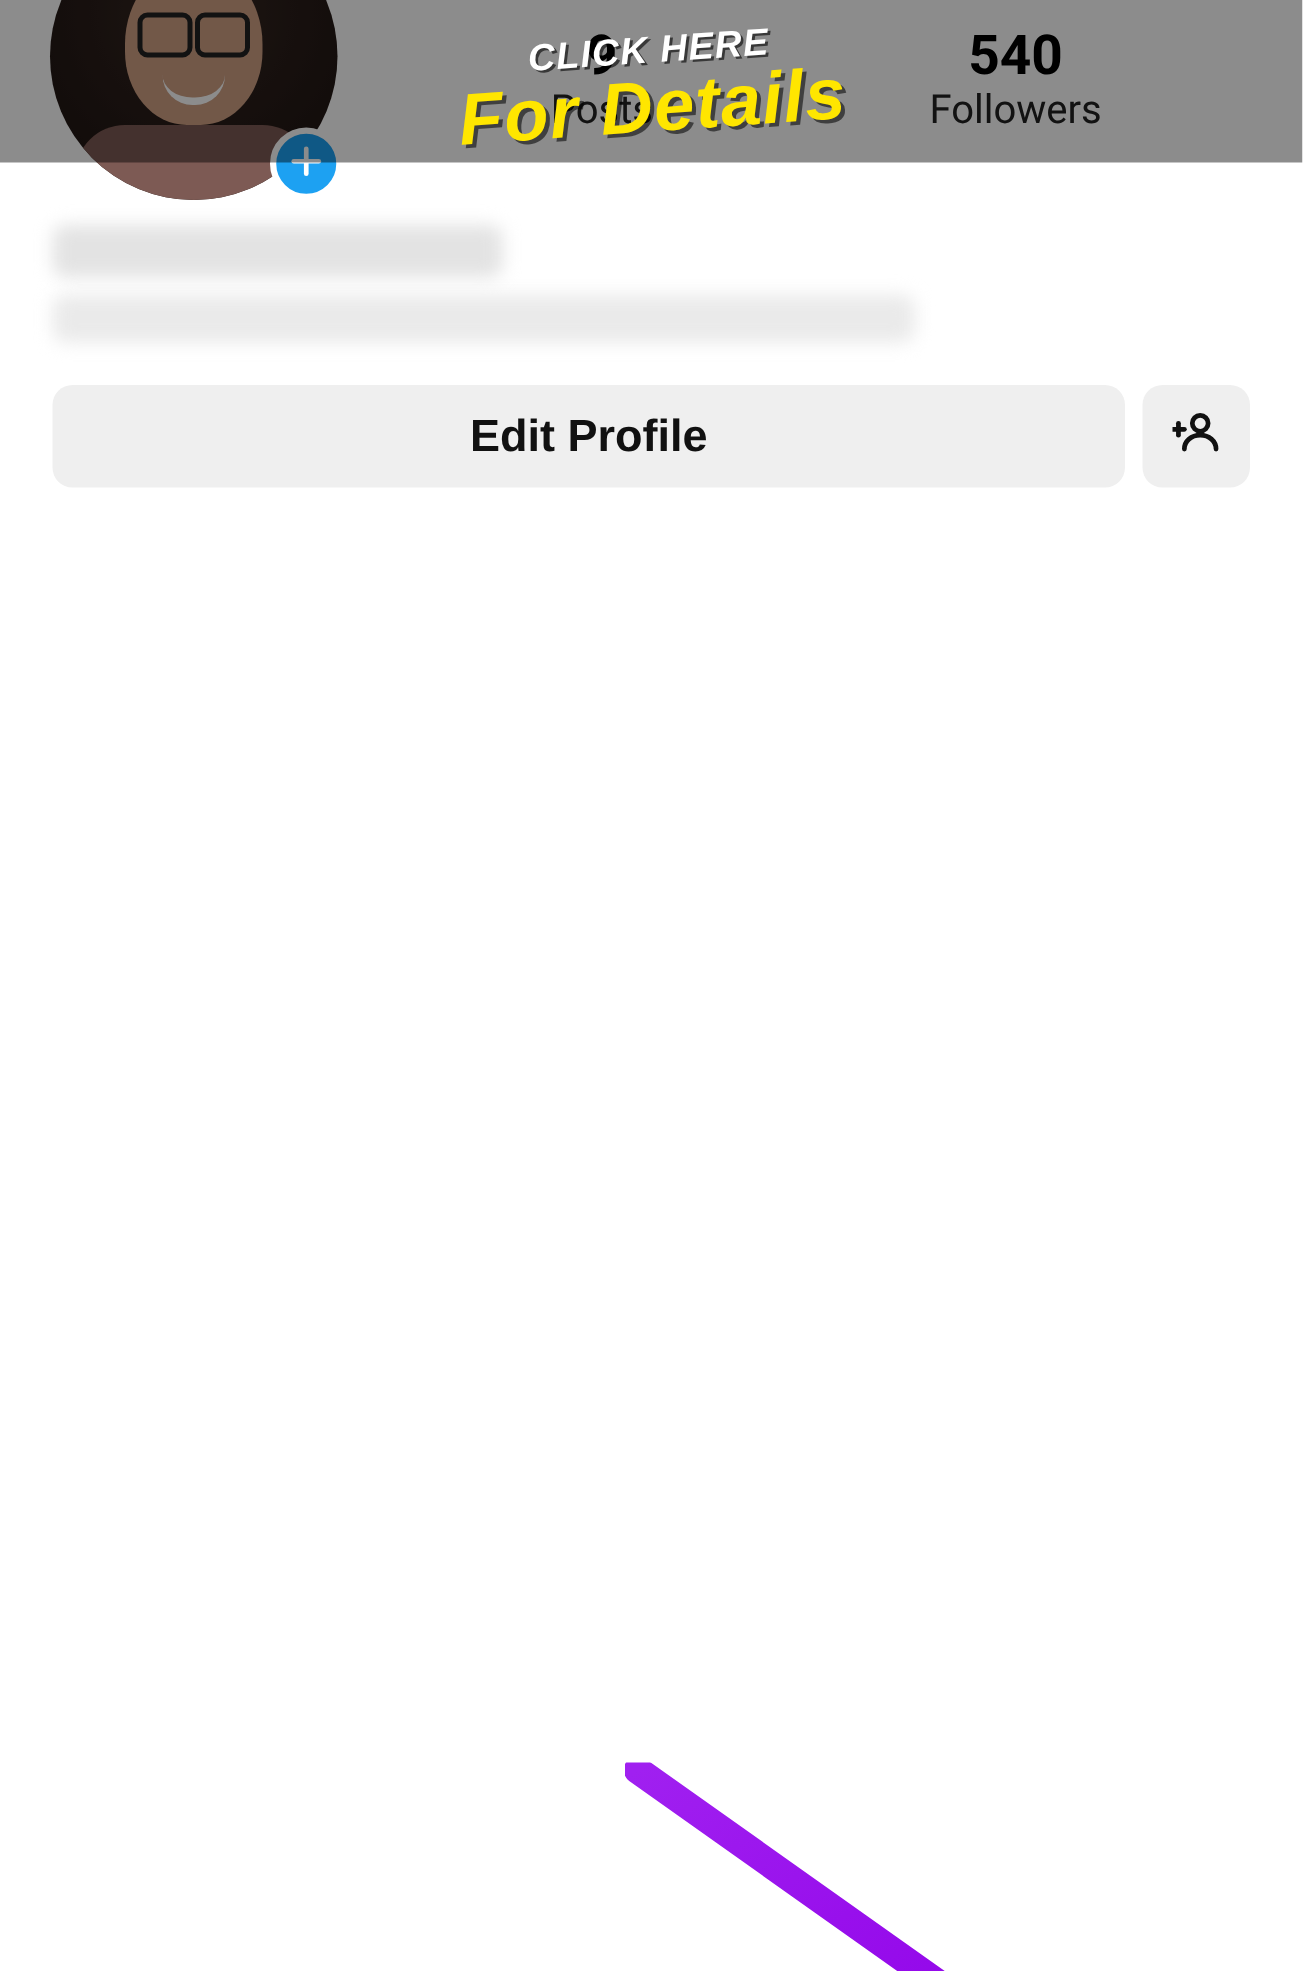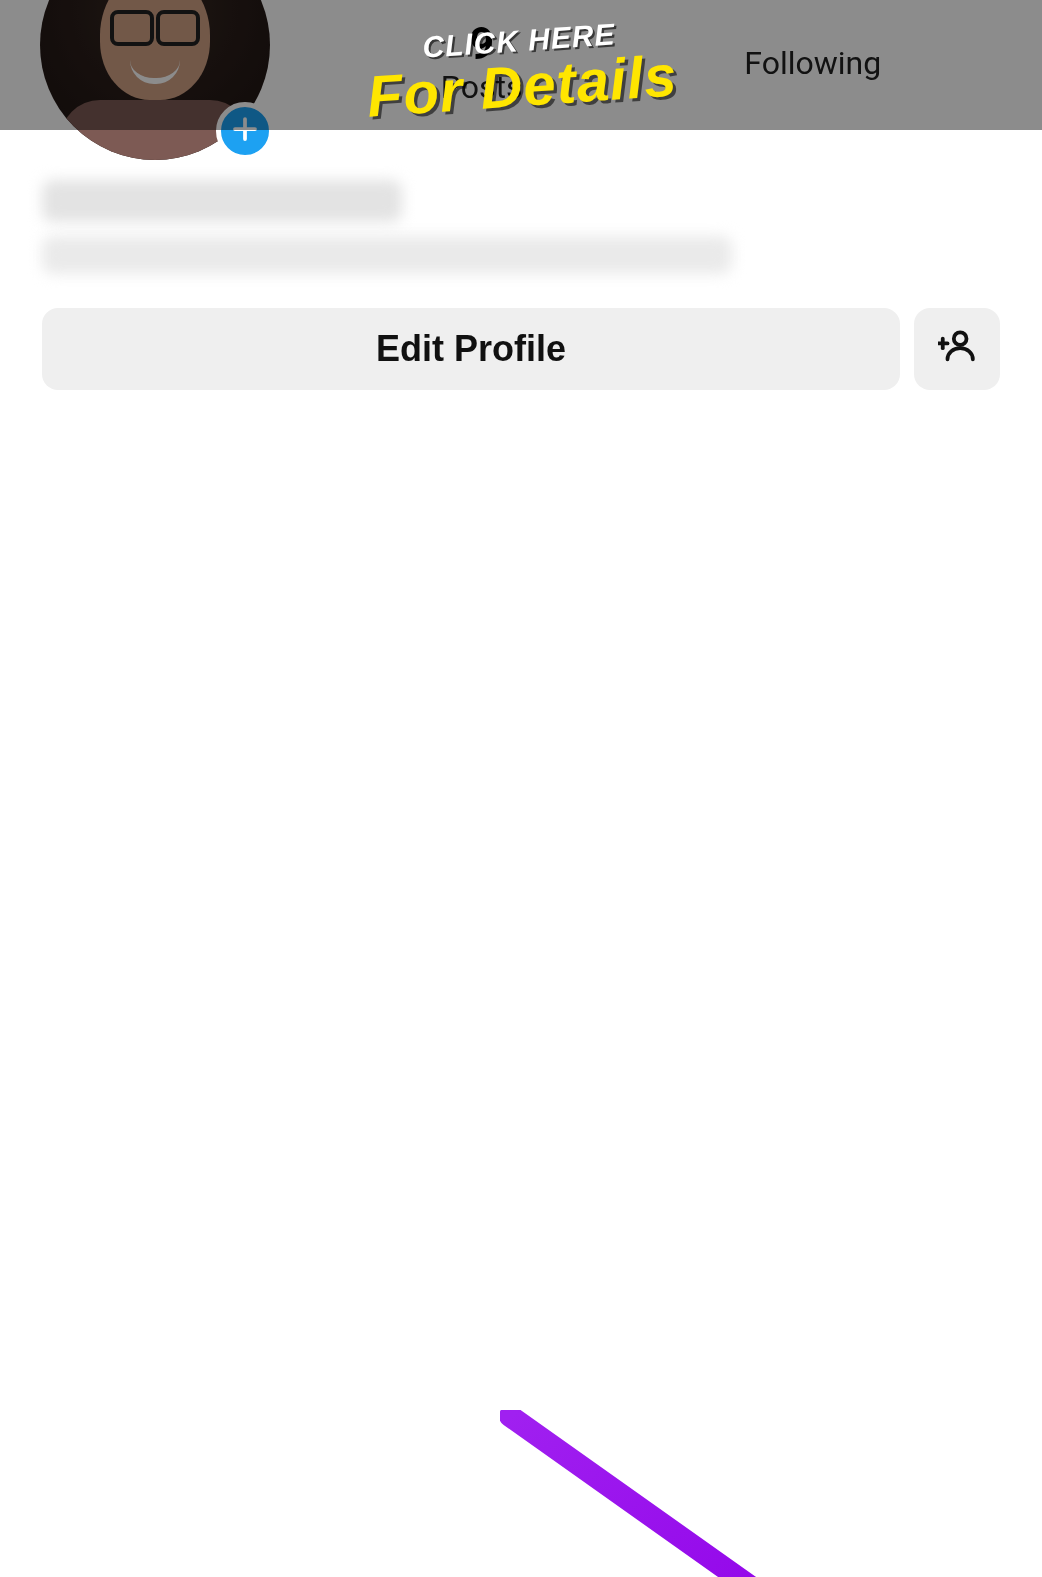--- a/index.html
+++ b/index.html
@@ -209,21 +209,22 @@
         </span>
       </div>
     </div>
 
     <div class="stats">
       <div class="stat">
         <div class="stat-num">9</div>
         <div class="stat-label">Posts</div>
       </div>
       <div class="stat">
-        <div class="stat-label">Following</div>
+        <div class="stat-num">540</div>
+        <div class="stat-label">Followers</div>
       </div>
     </div>
   </div>
 
   <div class="bio">
     <div class="bio-name"></div>
     <div class="bio-text"></div>
   </div>
 
   <div class="actions">

